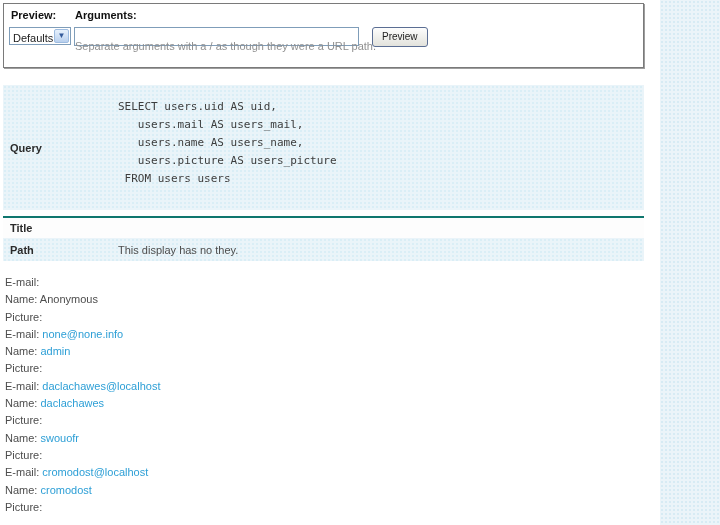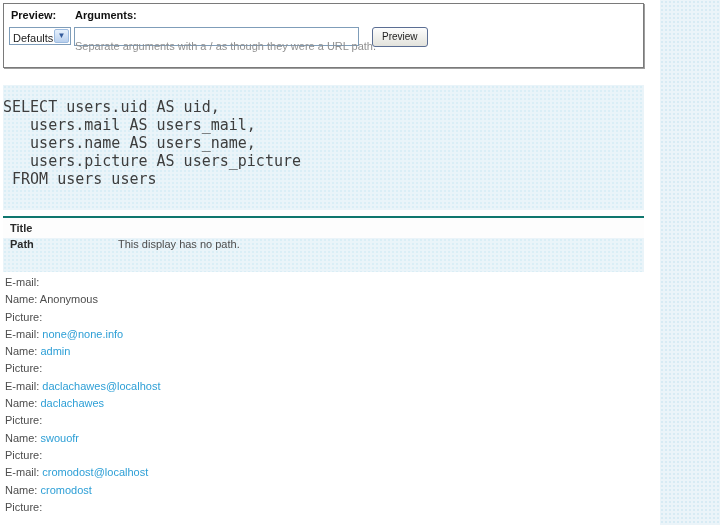--- a/index.html
+++ b/index.html
@@ -75,28 +75,28 @@
   .info-row { display:flex; width:100%; }
   .cell-label {
     width:115px; flex:0 0 115px; padding-left:7px;
     font-weight:bold; color:#2b2b2b;
   }
   .row-query { min-height:125px; }
   .row-query .cell-label { display:flex; align-items:center; }
   .query-sql {
     margin:13px 0 0 0;
     font-family:"DejaVu Sans Mono", monospace;
-    font-size:15px; line-height:18px; color:#3d3d3d;
+    font-size:11px; line-height:18px; color:#3d3d3d;
     white-space:pre;
   }
   .row-title {
     margin-top:6px; border-top:2px solid #0f766e;
     height:22px; align-items:center; background:#fdfdfd;
   }
-  .row-path { height:34px; }
+  .row-path { height:23px; align-items:center; }
   .path-value { color:#4d4d4d; }
 
   
   .results-list { position:absolute; left:5px; top:274px; width:640px; }
   .result-line { line-height:17.3px; height:17.3px; white-space:nowrap; }
   .result-value { color:#4d4d4d; text-decoration:none; }
   .result-value.link { color:#2d9fd6; cursor:pointer; }
 </style>
 </head>
 <body>
@@ -111,35 +111,36 @@
   </div>
 
   <div class="form-label arguments-label">Arguments:</div>
   <input class="arguments-input" type="text" value="" style="">
   <button class="preview-btn">Preview</button>
   <div class="help-text">Separate arguments with a / as though they were a URL path.</div>
 </div>
 
 <div class="info-table">
   <div class="info-row row-query blue-row">
+    <div class="cell-label">Query</div>
     <div class="cell-content">
       <pre class="query-sql">SELECT users.uid AS uid,
    users.mail AS users_mail,
    users.name AS users_name,
    users.picture AS users_picture
  FROM users users</pre>
     </div>
   </div>
   <div class="info-row row-title">
     <div class="cell-label">Title</div>
     <div class="cell-content"></div>
   </div>
   <div class="info-row row-path blue-row">
     <div class="cell-label">Path</div>
-    <div class="cell-content path-value">This display has no path.</div>
+    <div class="cell-content path-value">This display has no they.</div>
   </div>
 </div>
 
 <div class="results-list">
     <div class="result-line">
     <span>E-mail:</span>
     <a class="result-value"></a>
   </div>
     <div class="result-line">
     <span>Name:</span>

